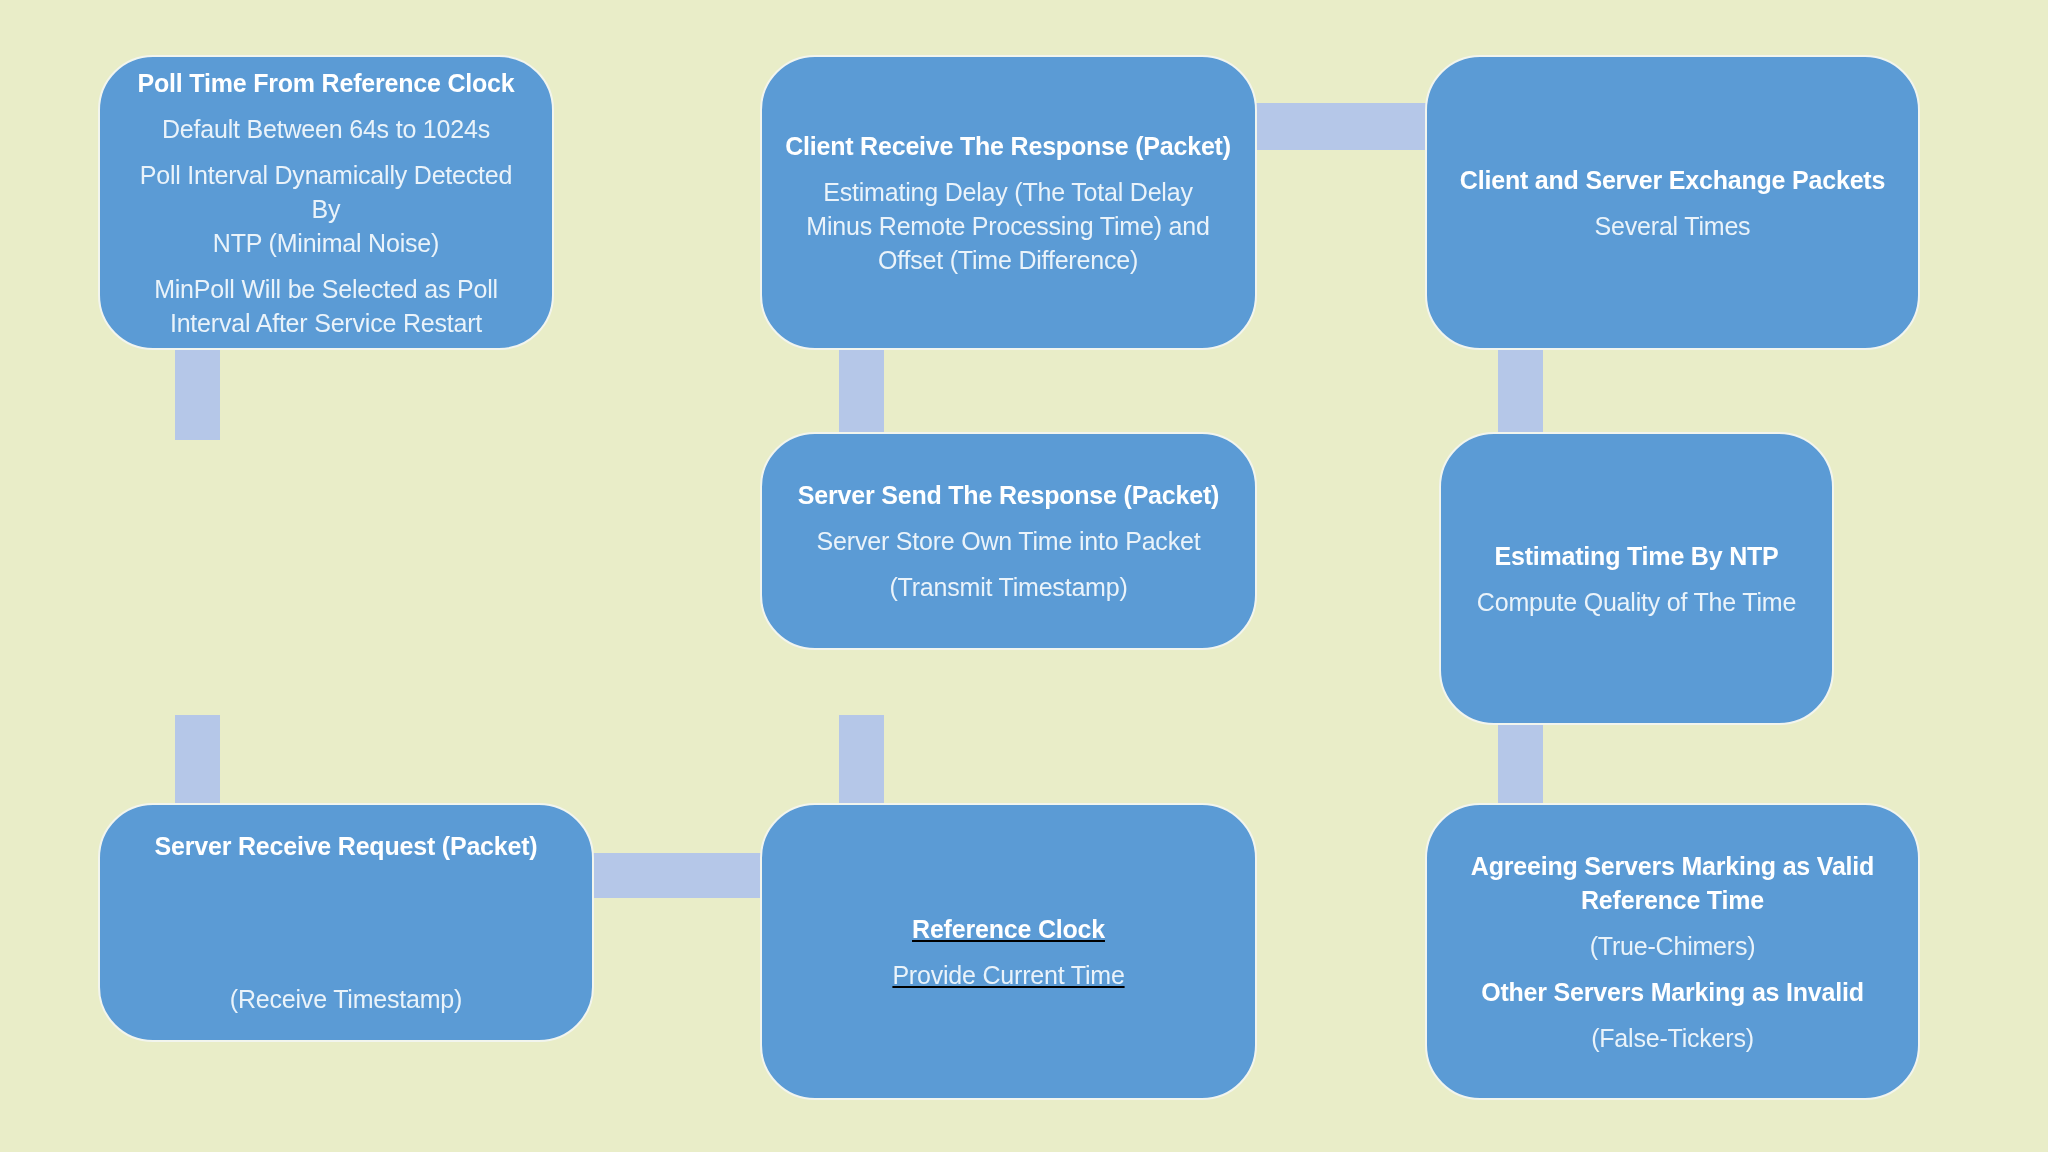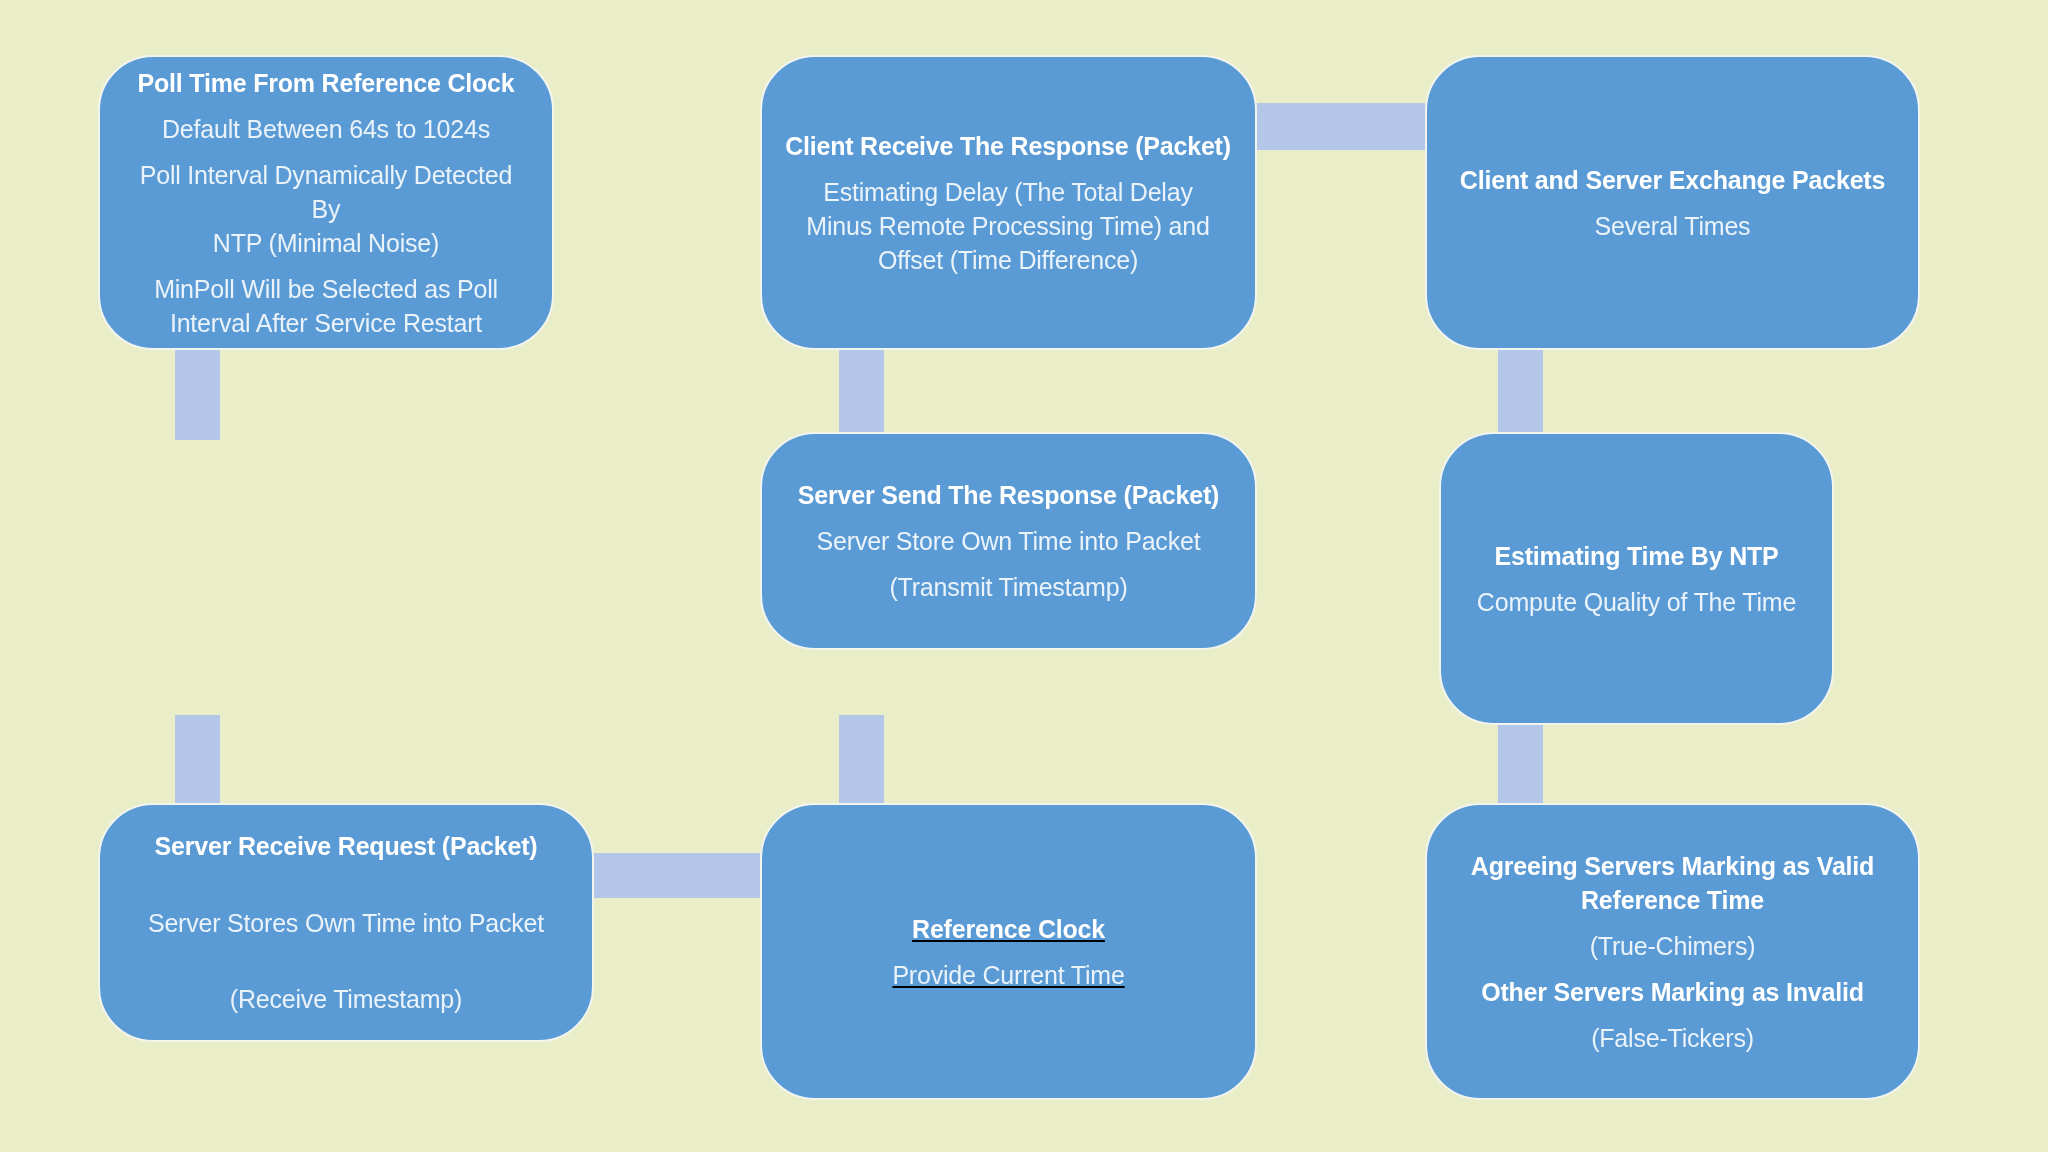--- a/index.html
+++ b/index.html
@@ -101,21 +101,20 @@
     <p>(Transmit Timestamp)</p>
   </div>
 
   <div class="box" style="left:1425px; top:432px; width:395px; height:293px;margin-left:14px;">
     <p class="title">Estimating Time By NTP</p>
     <p>Compute Quality of The Time</p>
   </div>
 
   <div class="box" style="left:98px; top:803px; width:496px; height:239px;justify-content:space-between;">
     <p class="title">Server Receive Request (Packet)</p>
-    <p>Server Stores Own Time into Packet</p>
     <p>(Receive Timestamp)</p>
   </div>
 
   <div class="box" style="left:760px; top:803px; width:497px; height:297px;text-decoration:underline;">
     <p class="title">Reference Clock</p>
     <p>Provide Current Time</p>
   </div>
 
   <div class="box" style="left:1425px; top:803px; width:495px; height:297px;">
     <p class="title">Agreeing Servers Marking as Valid

